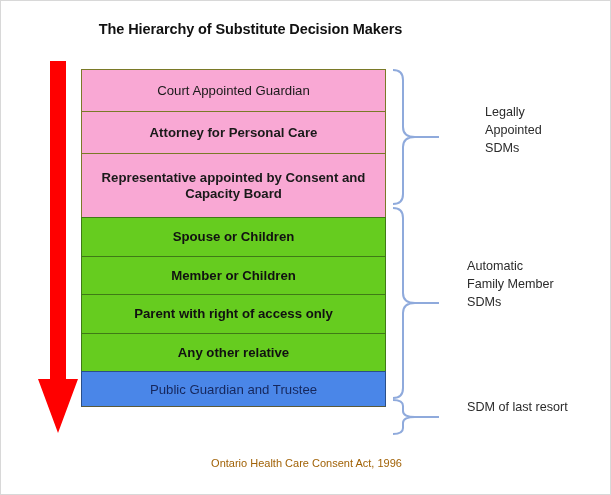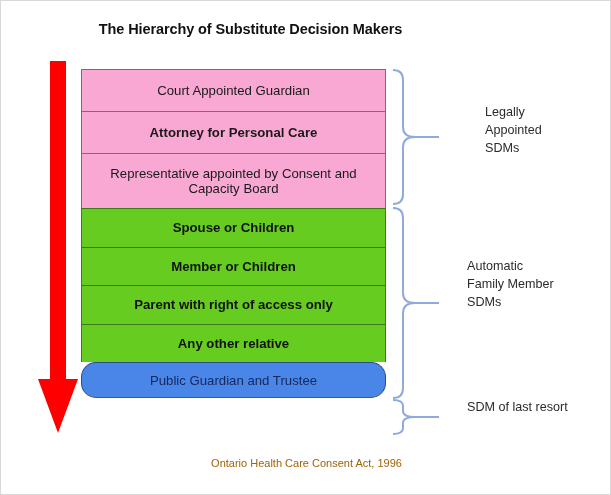--- a/index.html
+++ b/index.html
@@ -82,23 +82,23 @@
     border-color: #3f7a16;
     color: #111111;
   }
   .tier-blue {
     background: #4a86e8;
     border-color: #2a4f8a;
     color: #16275c;
   }
   .bold-row { font-weight: bold; }
   .h39 { height: 42px; }
-  .h55 { height: 55px; }
+  .h55 { height: 64px; font-weight: bold; }
   .h385 { height: 38.6px; }
-  .h36 { height: 36px; border-radius: 15px; }
+  .h36 { height: 36px; }
 
   
   .brace-svg {
     position: absolute;
     overflow: visible;
   }
   .group-label {
     position: absolute;
     font-size: 12.6px;
     line-height: 1.42;

